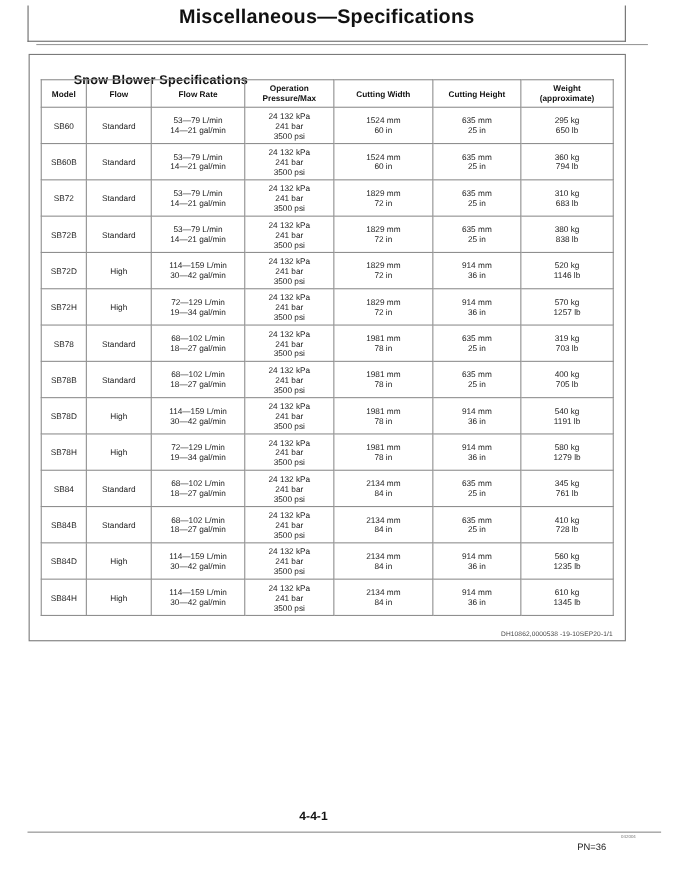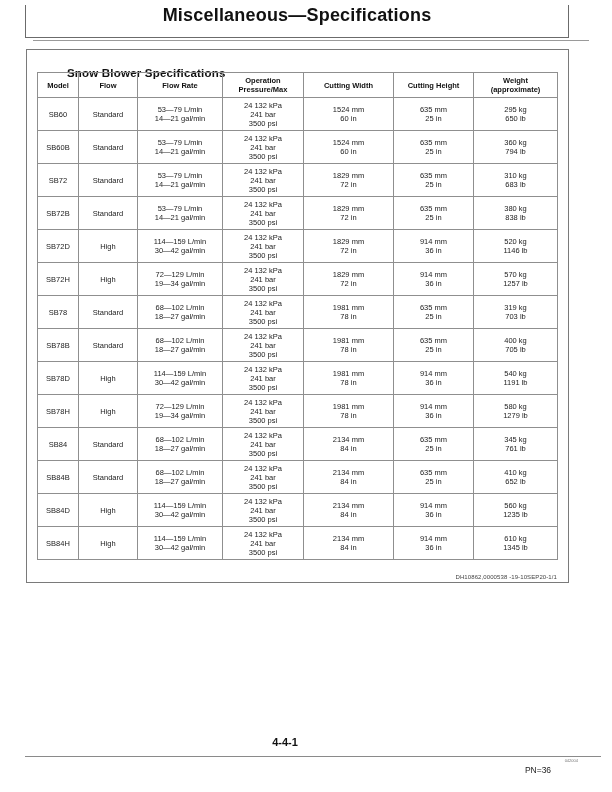--- a/index.html
+++ b/index.html
@@ -276,21 +276,21 @@
             <td>68—102 L/min
 18—27 gal/min</td>
             <td>24 132 kPa
 241 bar
 3500 psi</td>
             <td>2134 mm
 84 in</td>
             <td>635 mm
 25 in</td>
             <td>410 kg
-652 lb</td>
+728 lb</td>
           </tr>
           <tr>
             <td>SB84D</td>
             <td>High</td>
             <td>114—159 L/min
 30—42 gal/min</td>
             <td>24 132 kPa
 241 bar
 3500 psi</td>
             <td>2134 mm

